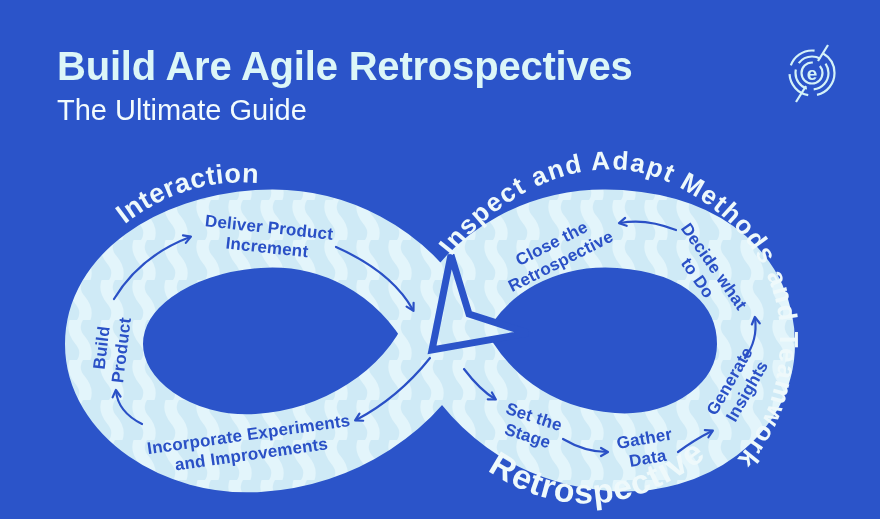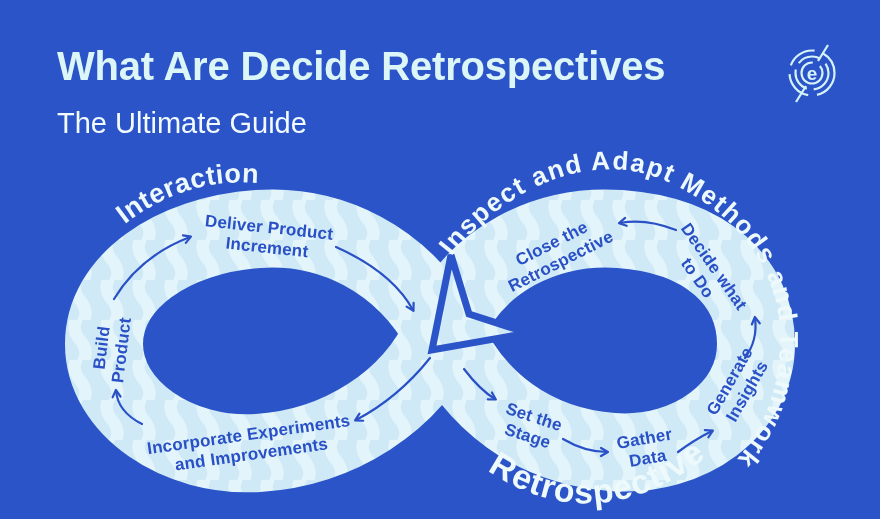--- a/index.html
+++ b/index.html
@@ -17,40 +17,40 @@
     font-size:40px;
     font-weight:700;
     letter-spacing:-0.2px;
     line-height:1.1;
     white-space:nowrap;
   }
   .subtitle{
     color:#f2fbfd;
     font-size:29px;
     font-weight:500;
-    margin-top:19px;
+    margin-top:6px;
     white-space:nowrap;
   }
   svg text{font-family:"Liberation Sans",sans-serif;}
   .curved-label{fill:#eef9fb;font-weight:600;}
   .step-label{
     fill:#2a50c6;
     font-size:17px;
     font-weight:700;
     text-anchor:middle;
     letter-spacing:0.2px;
   }
   .flow-arrow{stroke:#2a50c6;stroke-width:2.2;fill:none;stroke-linecap:round;}
   .logo-stroke{stroke:#d4f2f8;fill:none;stroke-width:2.2;}
 </style>
 </head>
 <body>
 
 <div class="header">
-  <div class="title">What Are Decide Retrospectives</div>
+  <div class="title">Build Are Agile Retrospectives</div>
   <div class="subtitle">The Ultimate Guide</div>
 </div>
 
 <svg class="stage" viewBox="0 0 880 519" xmlns="http://www.w3.org/2000/svg" aria-hidden="false">
   <defs>
     <pattern id="wavePattern" width="32" height="40" patternUnits="userSpaceOnUse">
       <rect width="32" height="40" fill="#cfeaf6"></rect>
       <path d="M 16 -6 q -11 13 0 26 q 11 13 0 26 q -11 13 0 26" stroke="#e3f5fb" stroke-width="12" fill="none" stroke-linecap="round"></path>
     </pattern>
     <marker id="ah" markerWidth="12" markerHeight="12" viewBox="0 0 12 12" refX="8" refY="6" orient="auto" markerUnits="userSpaceOnUse">

